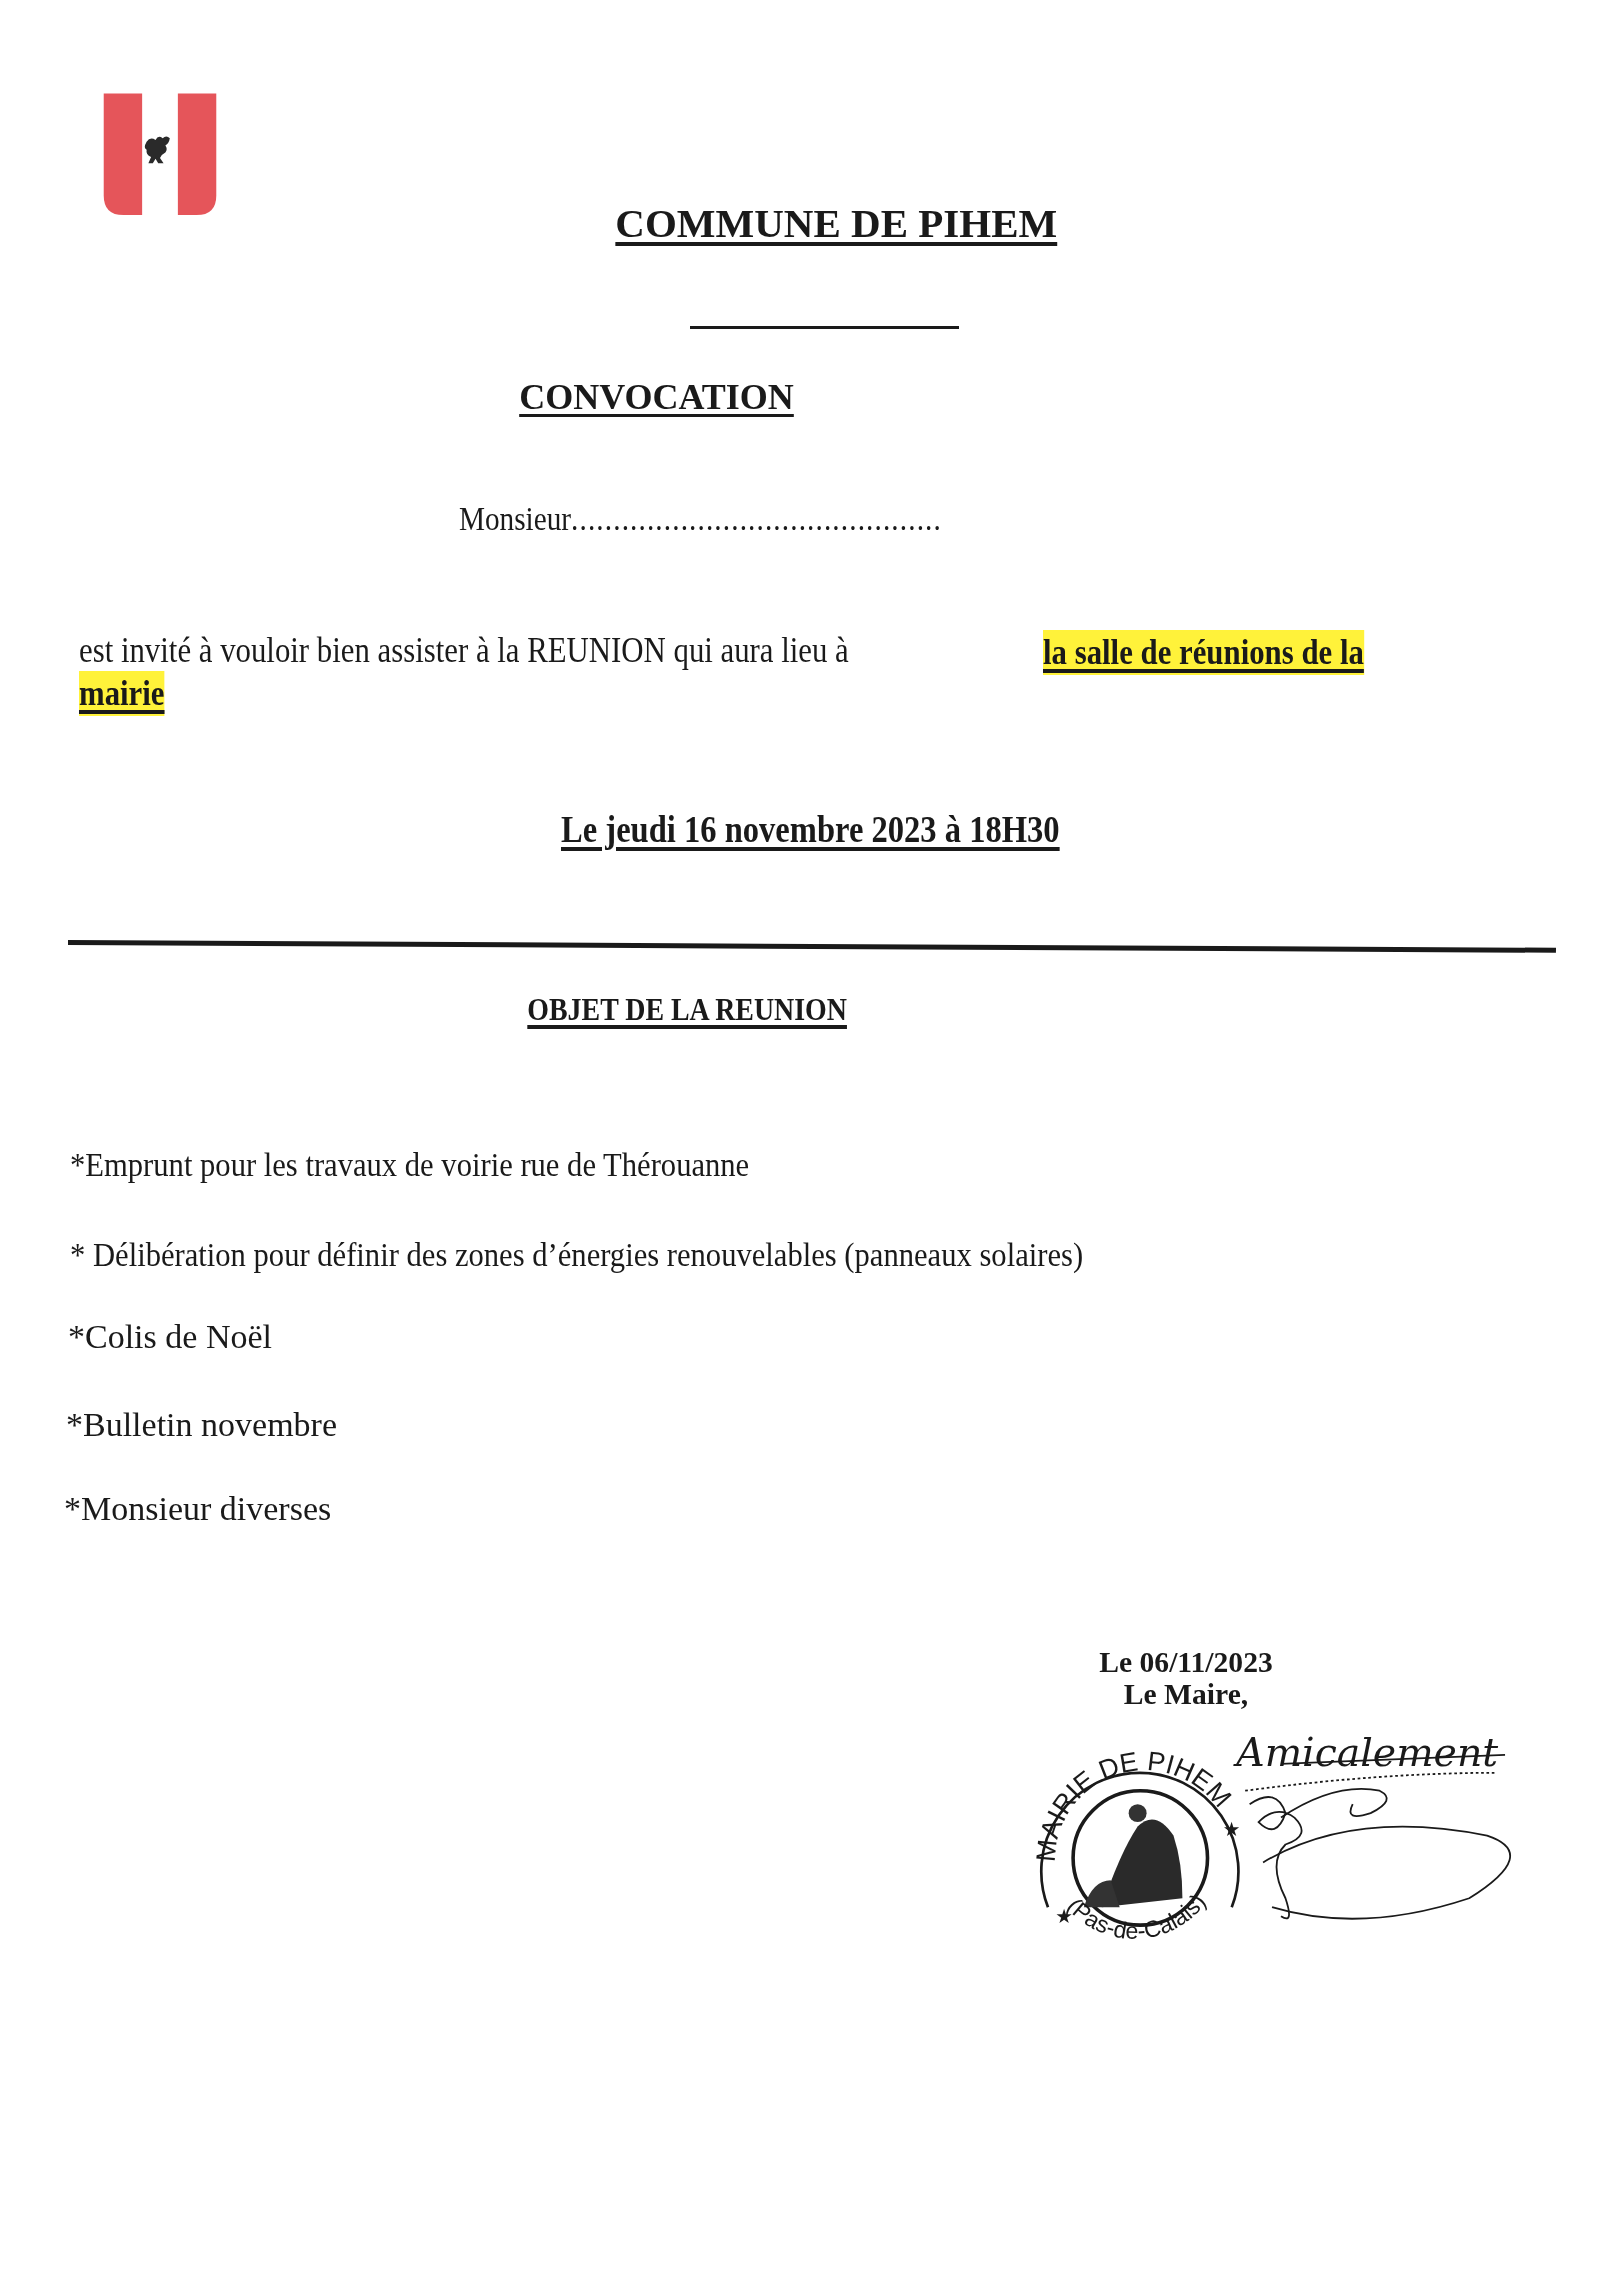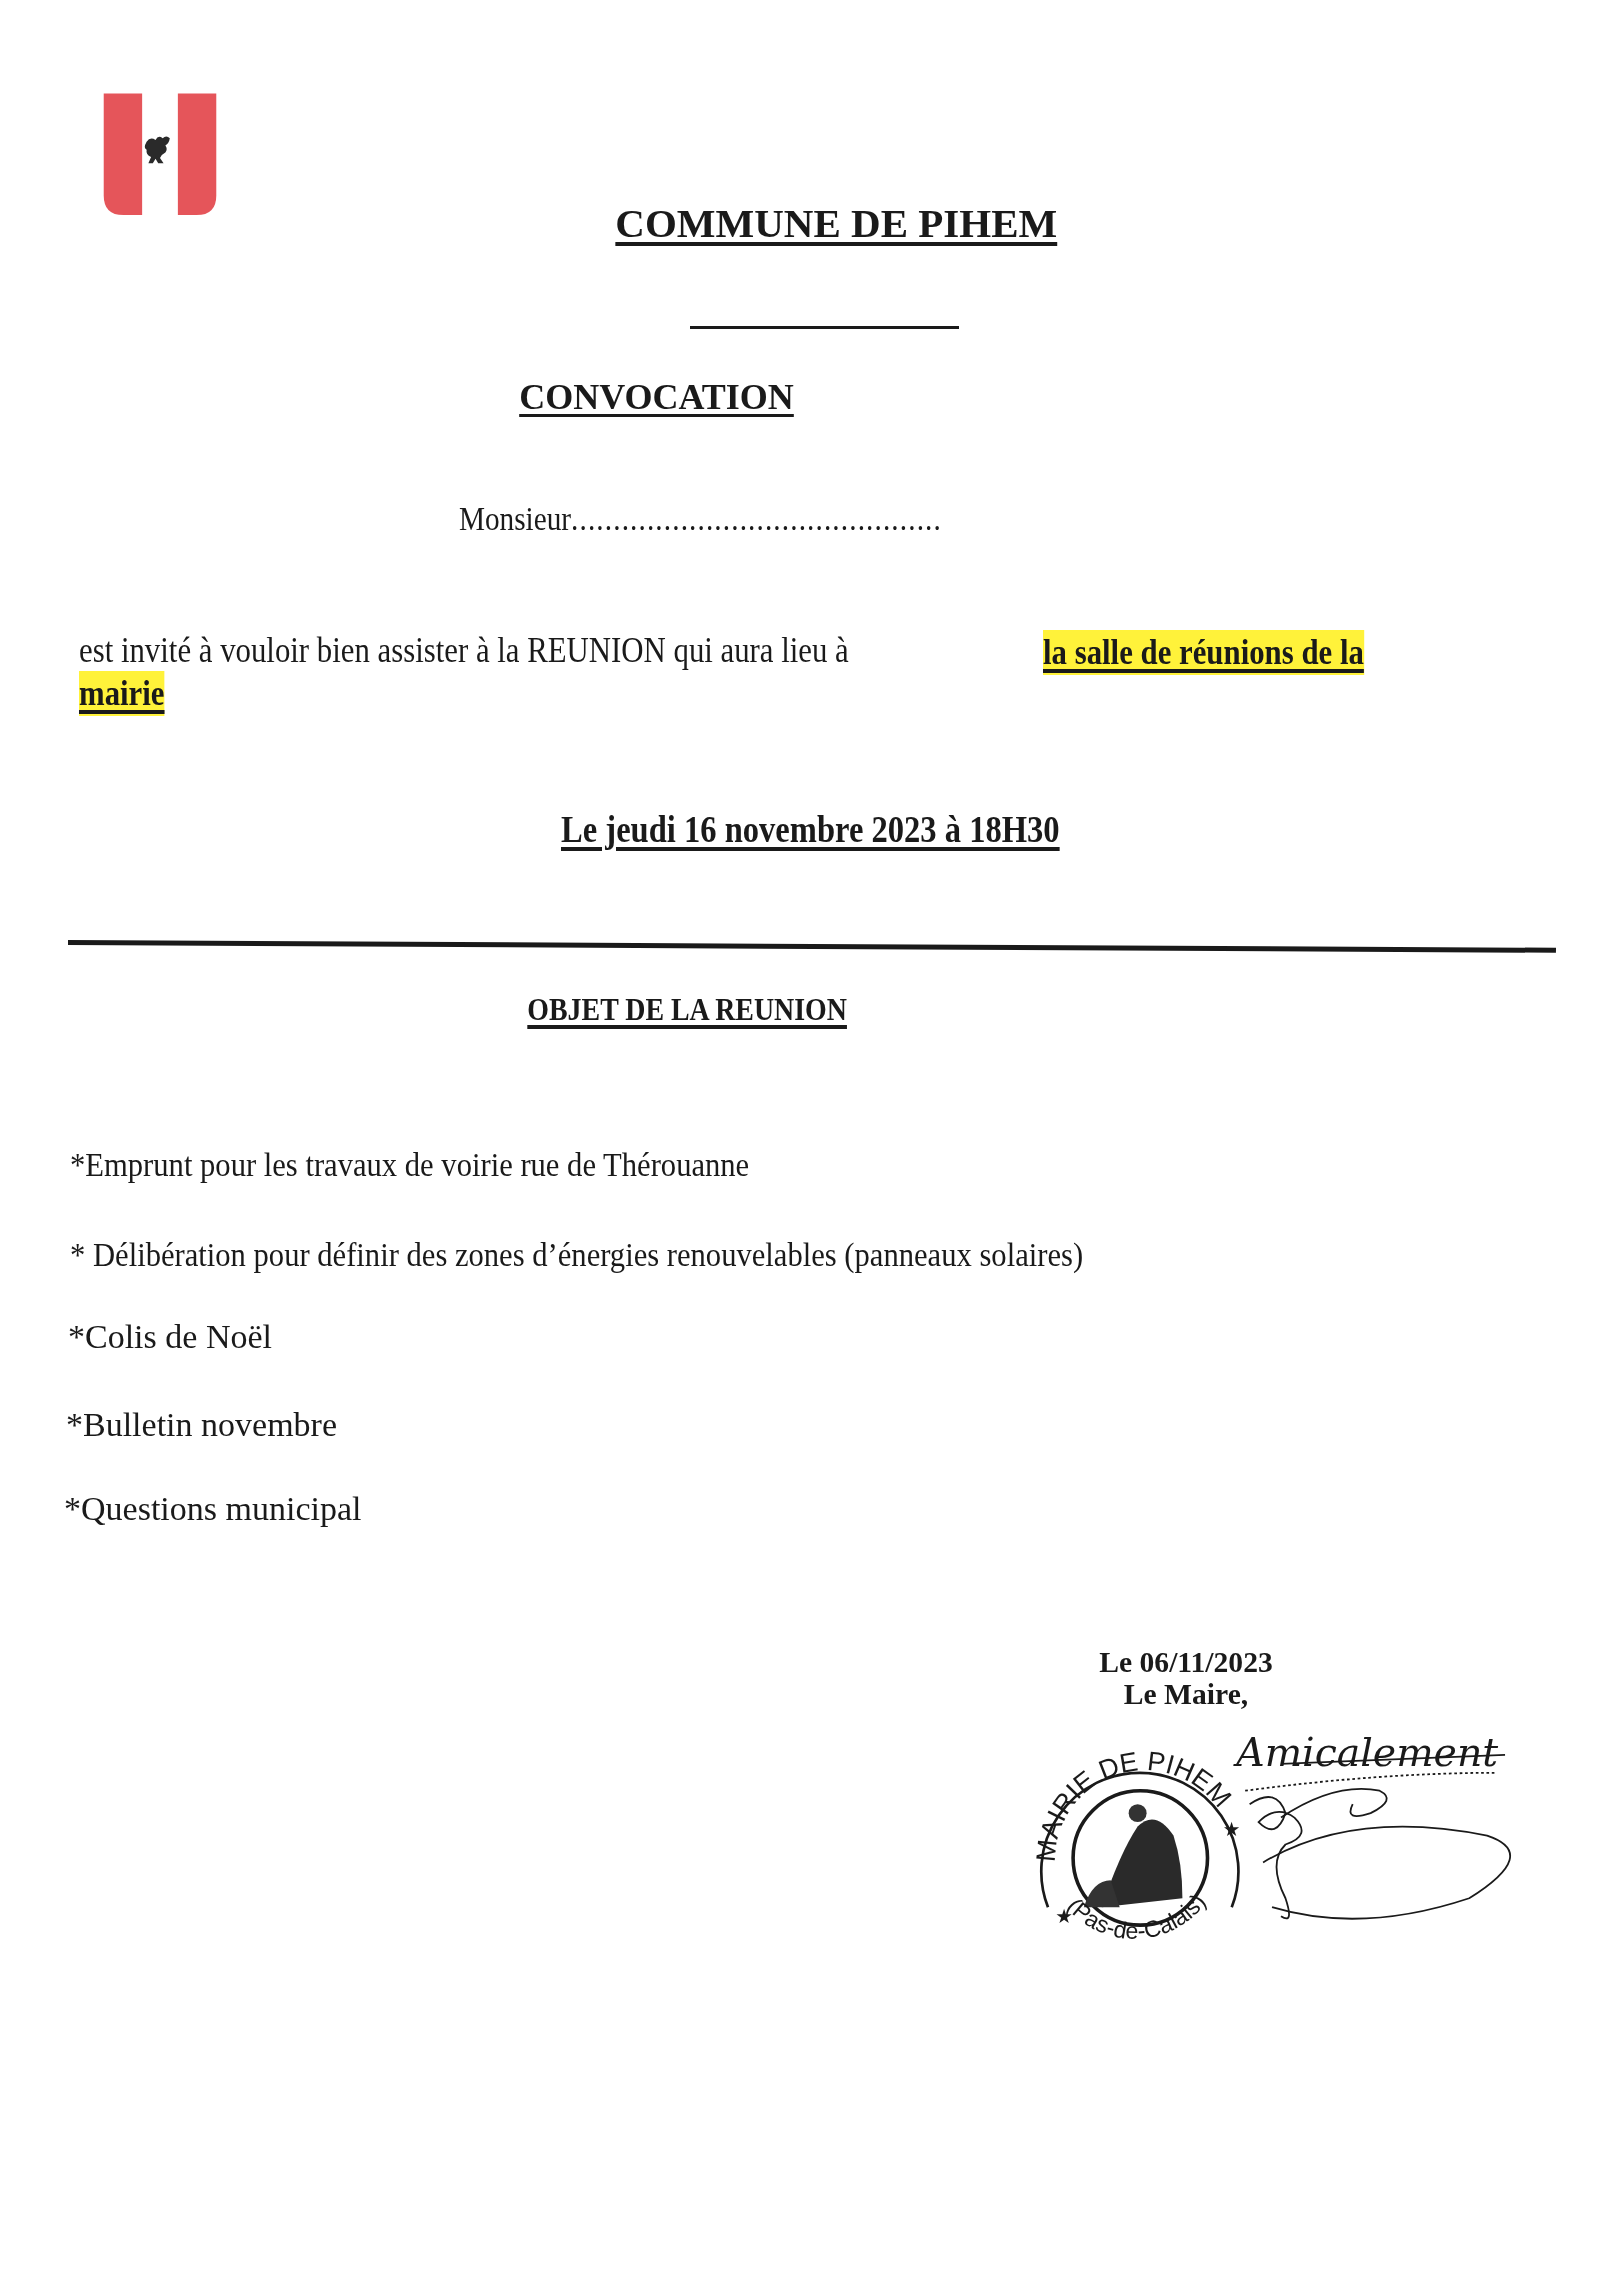--- a/index.html
+++ b/index.html
@@ -124,21 +124,21 @@
 <div class="abs long-rule"></div>
 
 <div class="abs objet">
   <span>OBJET DE LA REUNION</span>
 </div>
 
 <div class="abs item narrow" style="left:70px; top:1146px;">*Emprunt pour les travaux de voirie rue de Thérouanne</div>
 <div class="abs item narrow" style="left:70px; top:1236px;">* Délibération pour définir des zones d’énergies renouvelables (panneaux solaires)</div>
 <div class="abs item" style="left:68px; top:1318px;">*Colis de Noël</div>
 <div class="abs item" style="left:66px; top:1406px;">*Bulletin novembre</div>
-<div class="abs item" style="left:64px; top:1490px;">*Questions municipal</div>
+<div class="abs item" style="left:64px; top:1490px;">*Monsieur diverses</div>
 
 <div class="abs sig-date">
   <div>Le 06/11/2023</div>
   <div>Le Maire,</div>
 </div>
 
 <div class="abs seal">
   <svg width="502" height="233" viewBox="0 0 560 260">
     <defs>
       <path id="arcTop" d="M28 150 A 100 100 0 0 1 210 90"></path>

